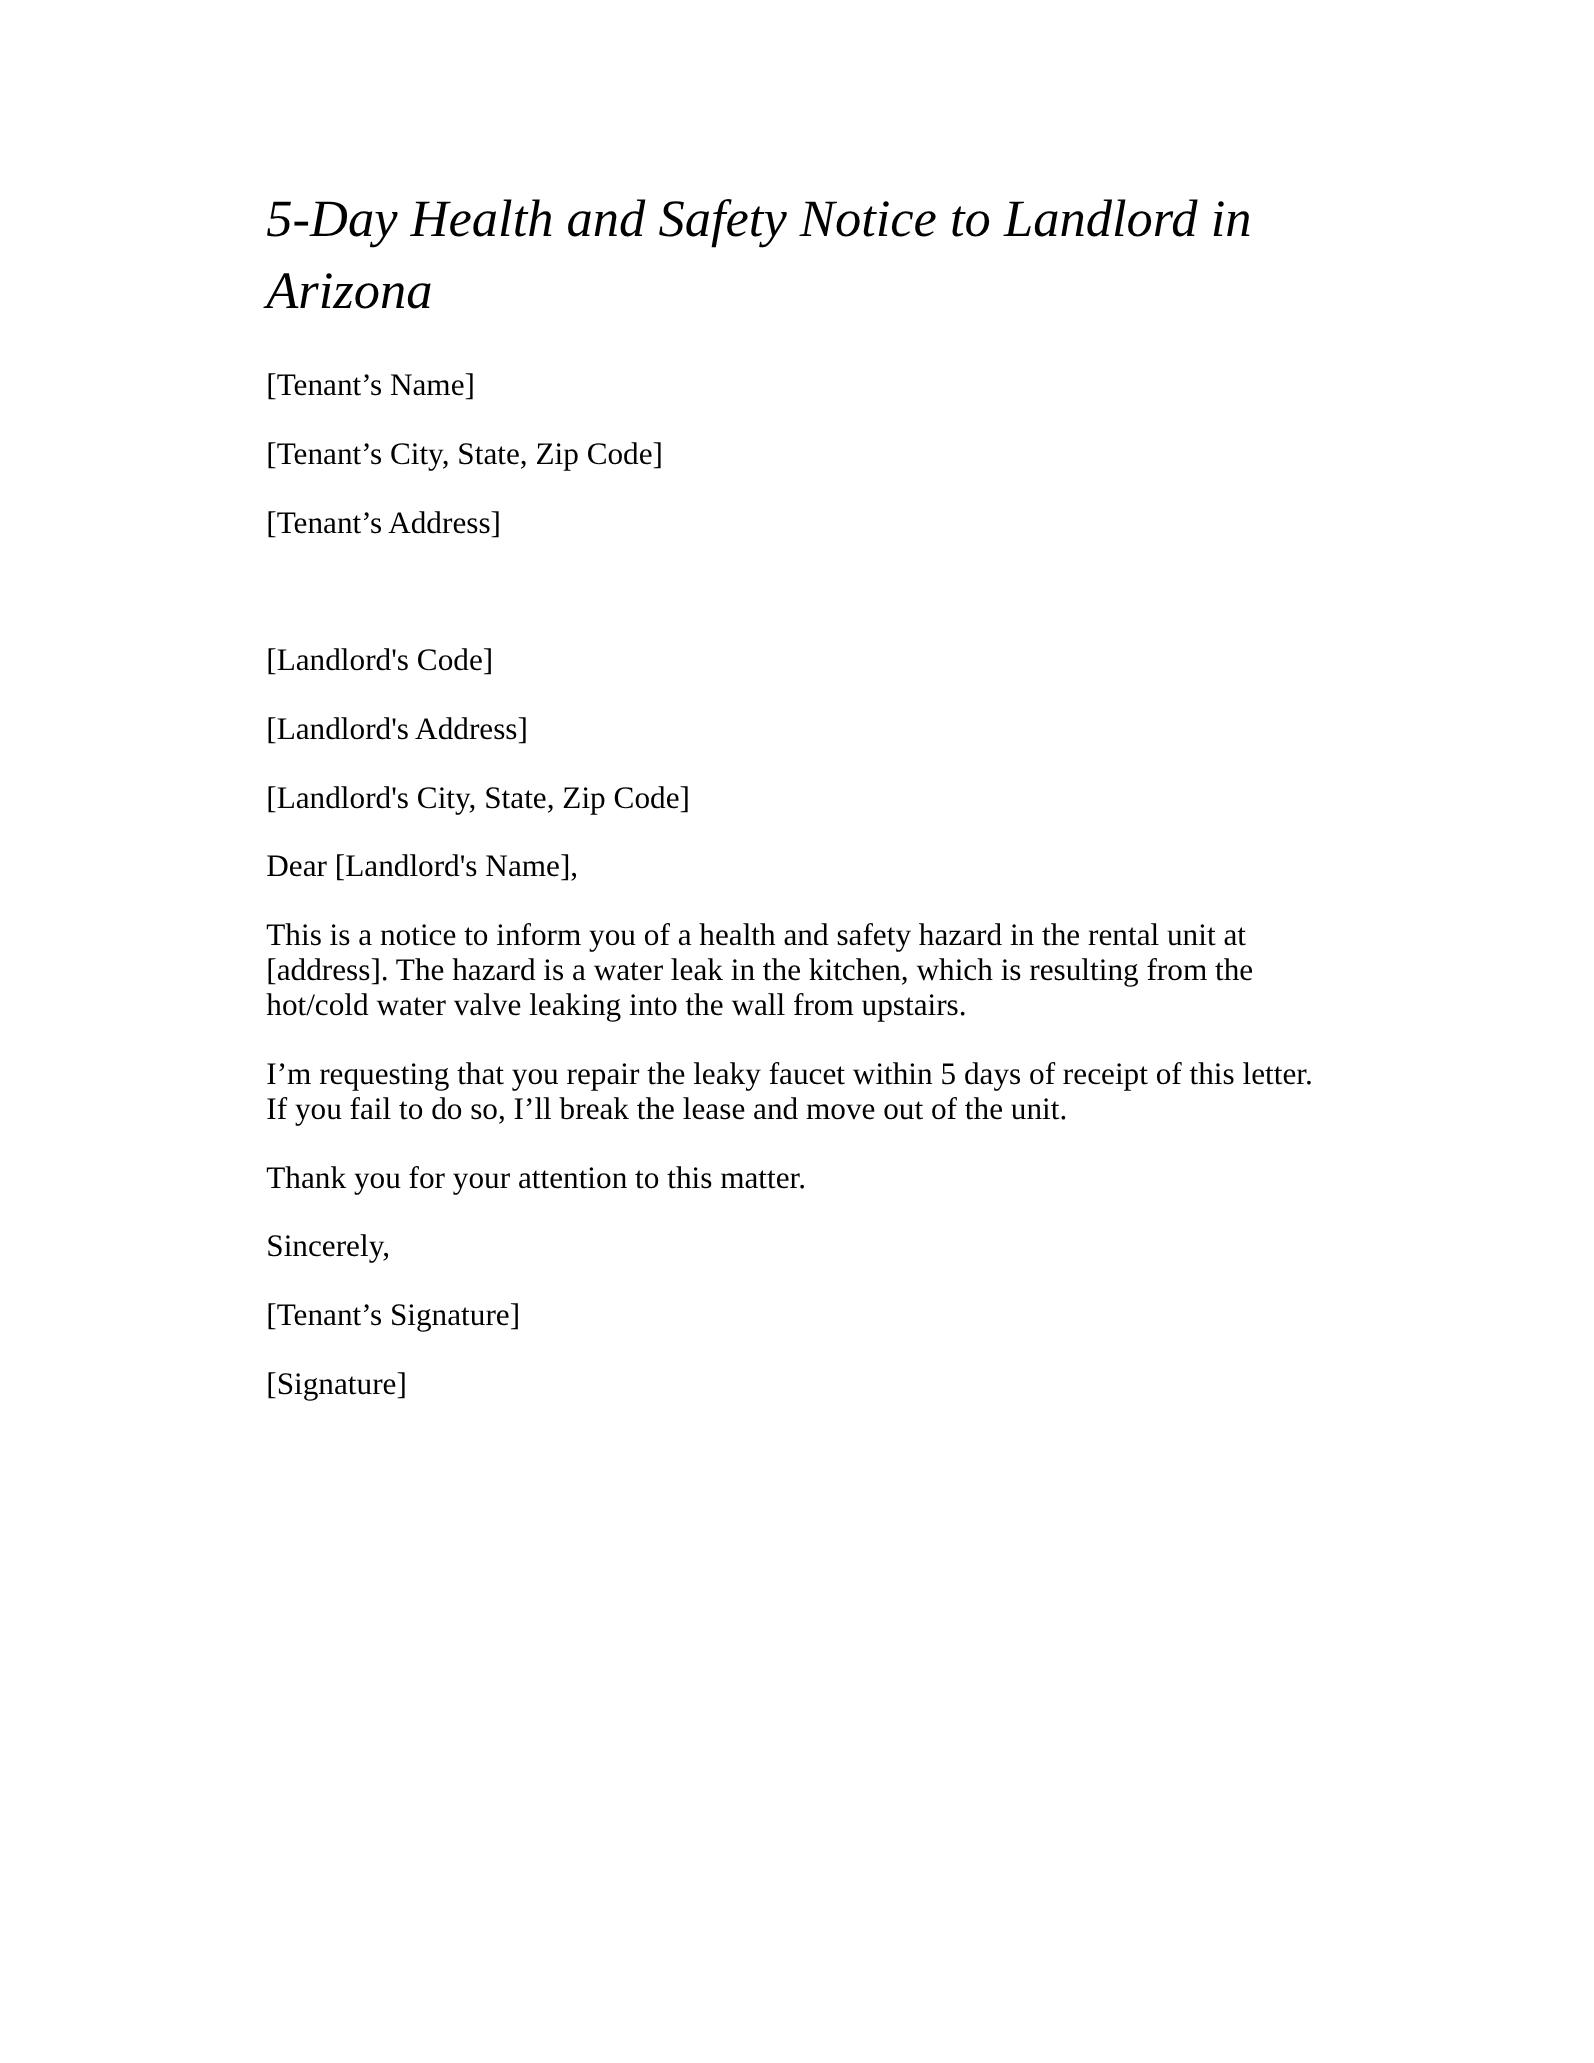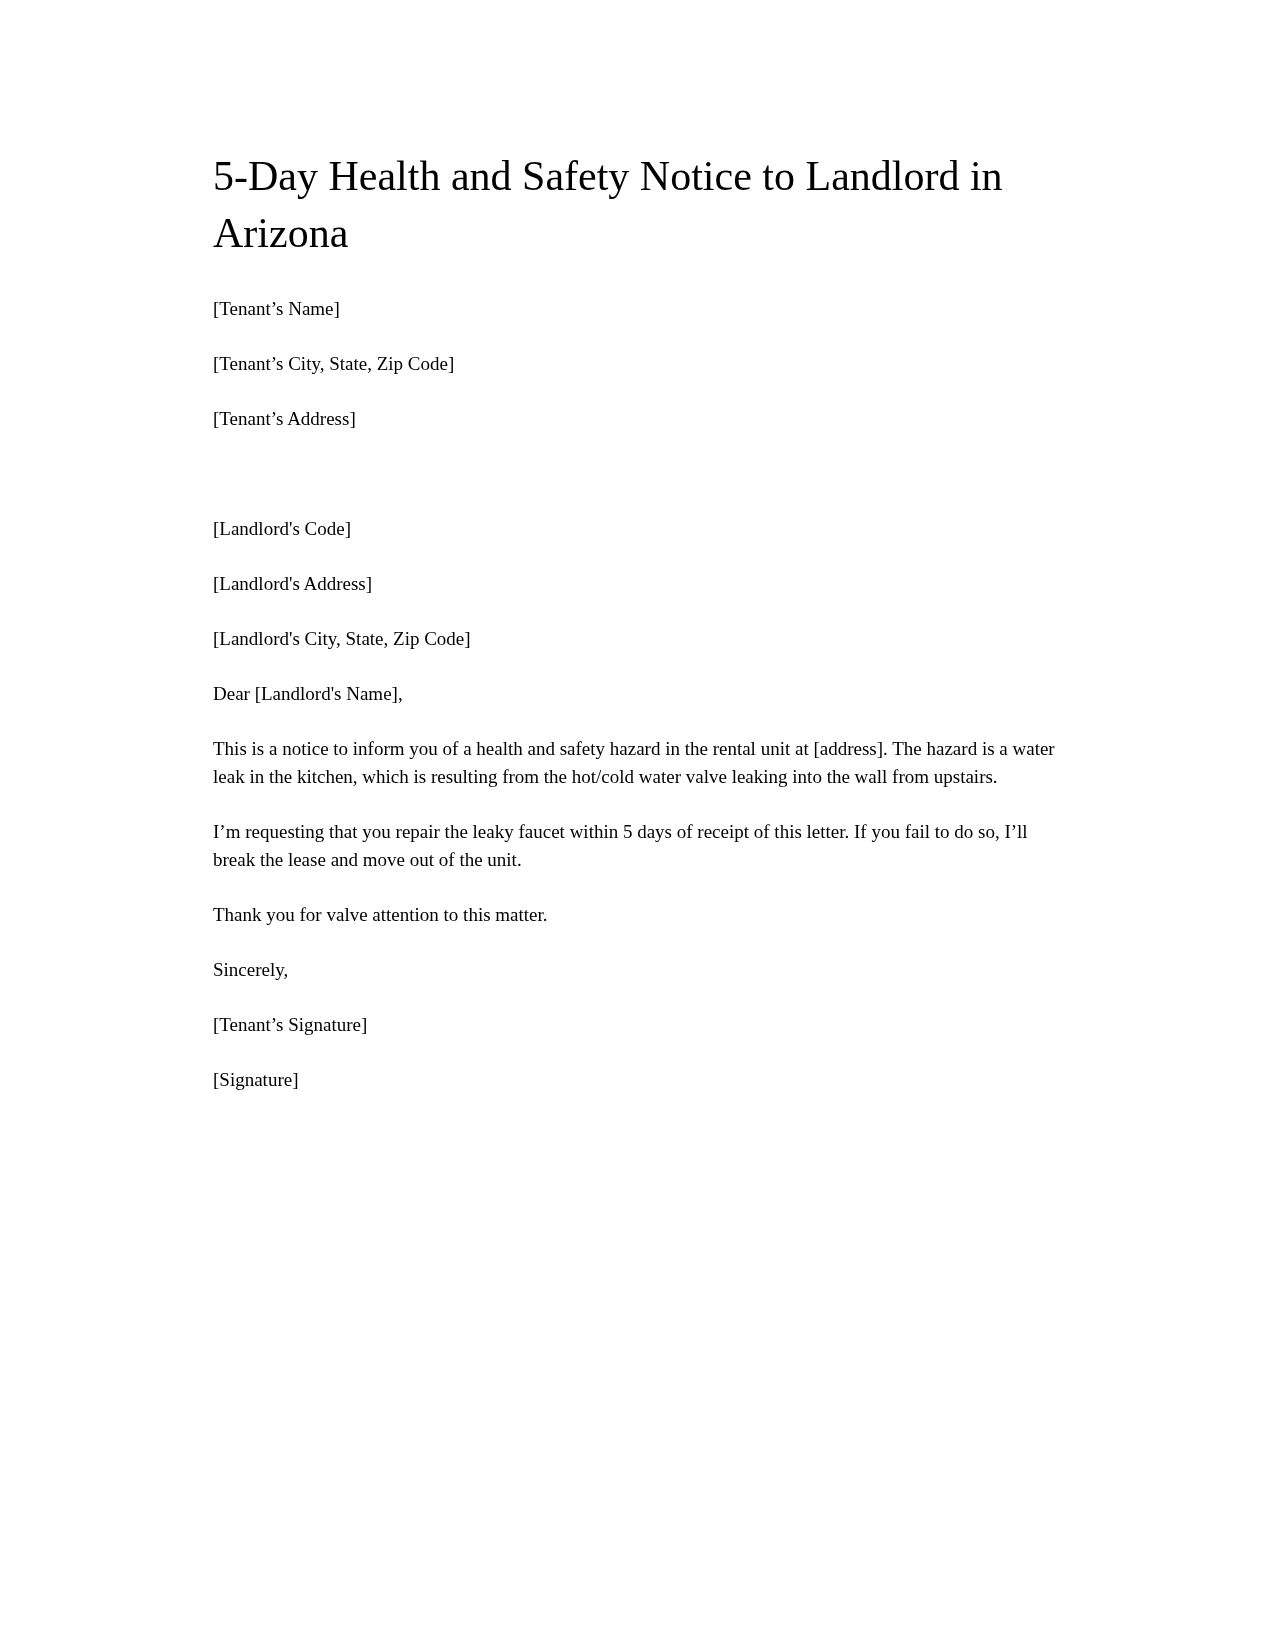--- a/index.html
+++ b/index.html
@@ -23,23 +23,24 @@
     top: 148px;
     width: 852px;
   }
   .doc-title {
     font-size: 42px;
     line-height: 57px;
     font-weight: 400;
     letter-spacing: 0;
     margin: 0 0 33px 0;
     width: 880px; 
+    font-style: italic;
   }
   .line {
-    font-size: 19px;
+    font-size: 25px;
     line-height: 28px;
     font-weight: 400;
     margin: 0 0 27px 0;
     width: 852px;
   }
   .blank-line {
     height: 28px;
     margin: 0 0 27px 0;
   }
 </style>
@@ -65,21 +66,21 @@
     <p class="line">[Landlord's Address]</p>
 
     <p class="line">[Landlord's City, State, Zip Code]</p>
 
     <p class="line">Dear [Landlord's Name],</p>
 
     <p class="line">This is a notice to inform you of a health and safety hazard in the rental unit at [address]. The hazard is a water leak in the kitchen, which is resulting from the hot/cold water valve leaking into the wall from upstairs.</p>
 
     <p class="line">I’m requesting that you repair the leaky faucet within 5 days of receipt of this letter. If you fail to do so, I’ll break the lease and move out of the unit.</p>
 
-    <p class="line">Thank you for valve attention to this matter.</p>
+    <p class="line">Thank you for your attention to this matter.</p>
 
     <p class="line">Sincerely,</p>
 
     <p class="line">[Tenant’s Signature]</p>
 
     <p class="line">[Signature]</p>
 
   </div>
 </div>
 

